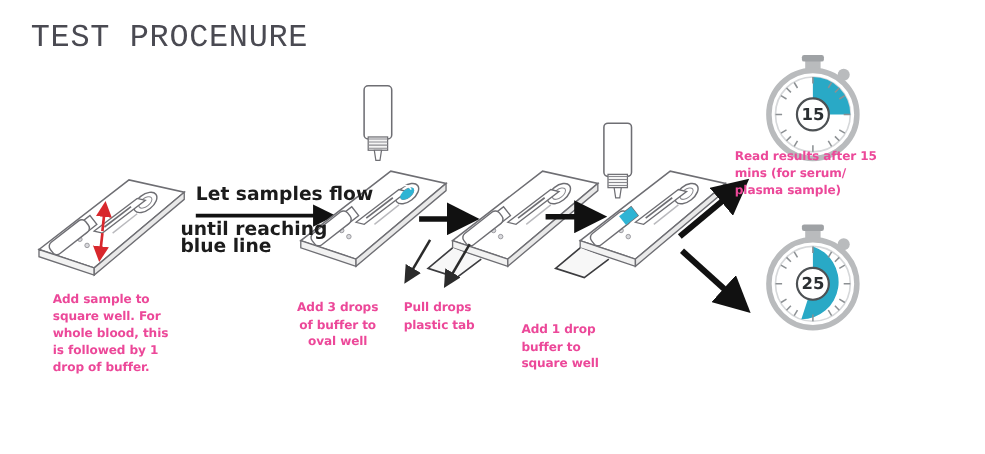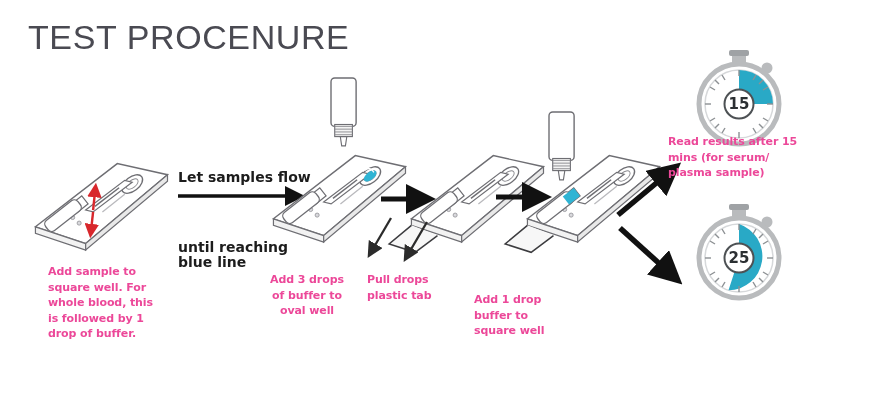--- a/index.html
+++ b/index.html
@@ -7,40 +7,40 @@
     width:895px;height:413px;
     background:#ffffff;
     font-family:"DejaVu Sans", sans-serif;
     overflow:hidden;
     position:relative;
   }
   #stage{position:absolute;left:0;top:0;width:895px;height:413px;}
 
   .title{
     position:absolute;left:28px;top:18px;
-    font-family:Liberation Sans, sans-serif;
-    font-size:34px;letter-spacing:.6px;
+    font-family:Liberation Mono, monospace;
+    font-size:29px;letter-spacing:.6px;
     color:#4a4a52;
     white-space:nowrap;
   }
 
   .cap{
     position:absolute;
     font-family:"DejaVu Sans", sans-serif;
     font-size:11px;
     line-height:15.6px;
     color:#ec4899;
     font-weight:700;
     letter-spacing:-0.1px;
     white-space:pre-line;
   }
   .cap-flow{
     position:absolute;
     font-family:"DejaVu Sans", sans-serif;
-    font-size:14px;
+    font-size:17px;
     line-height:15.4px;
     color:#1c1c1c;
     font-weight:600;
     white-space:pre-line;
   }
 
   .svgwrap{position:absolute;left:0;top:0;width:895px;height:413px;pointer-events:none;}
 </style>
 </head>
 <body>
@@ -181,21 +181,21 @@
           <line x1="-29" y1="17" x2="-24" y2="14"></line>
         <line x1="17" y1="29" x2="14" y2="24"></line>
           <line x1="29" y1="17" x2="24" y2="14"></line>
       </g>
       <circle cx="0" cy="0" r="14.5" fill="#ffffff" stroke="#4d5154" stroke-width="2"></circle>
       <text x="0" y="5" text-anchor="middle" font-family="DejaVu Sans, sans-serif" font-size="15" font-weight="bold" fill="#2b2f32">25</text>
     </g>
   </svg>
 
   <div class="cap-flow" style="left:178px;top:170px;">Let samples flow</div>
-  <div class="cap-flow" style="left:178px;top:202px;margin-top:38px;">until reaching
+  <div class="cap-flow" style="left:164px;top:202px;">until reaching
 blue line</div>
 
   <div class="cap" style="left:48px;top:264px;width:150px;">Add sample to
 square well. For
 whole blood, this
 is followed by 1
 drop of buffer.</div>
 
   <div class="cap" style="left:247px;top:272px;width:120px;text-align:center;">Add 3 drops
 of buffer to

